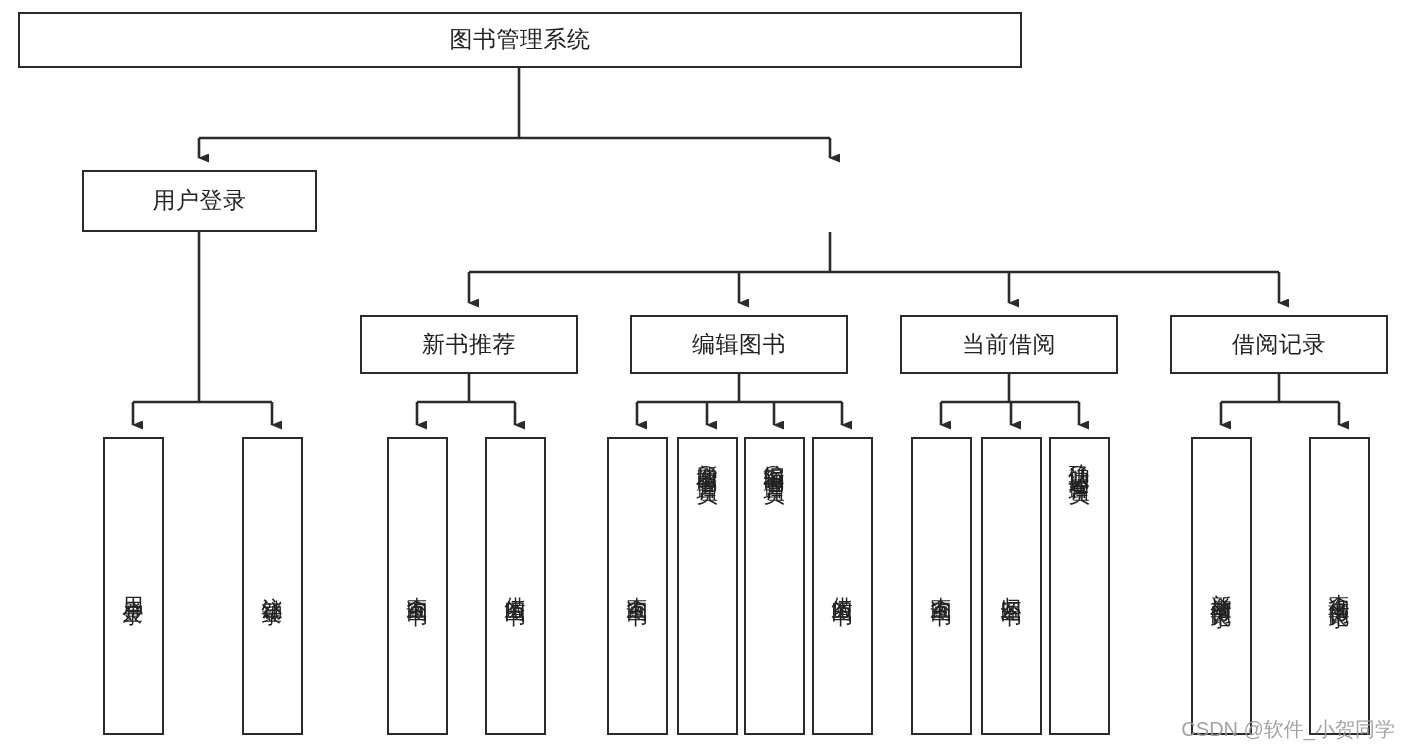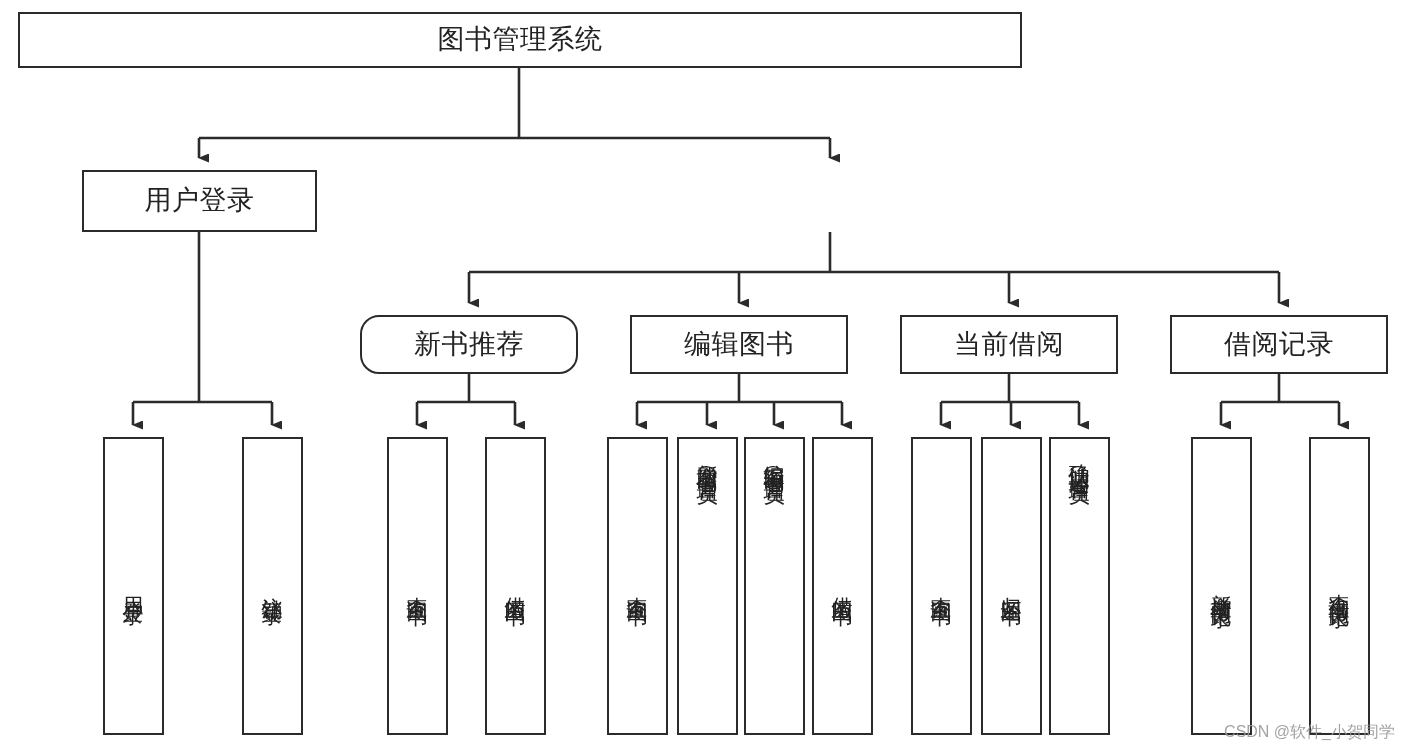--- a/index.html
+++ b/index.html
@@ -36,21 +36,21 @@
     color: #222222;
   }
   .node-label {
     color: #222222;
     line-height: 1.18;
     letter-spacing: 0.5px;
     white-space: pre-wrap;
     text-align: center;
   }
   .node.horizontal .node-label {
-    font-size: 27px;
+    font-size: 23px;
   }
   .node.vertical {
     align-items: flex-start;
     padding-top: 10px;
   }
   .node.vertical .node-label {
     writing-mode: vertical-rl;
     text-orientation: upright;
     font-size: 21px;
     letter-spacing: 3px;
@@ -63,21 +63,21 @@
     padding-top: 0;
   }
   .node.leaf-top.vertical {
     align-items: flex-start;
     padding-top: 8px;
   }
   #watermark {
     position: absolute;
     right: 10px;
     bottom: 4px;
-    font-size: 16px;
+    font-size: 20px;
     color: #9b9b9b;
     opacity: 0.92;
     white-space: nowrap;
     pointer-events: none;
   }
 </style>
 </head>
 <body>
 
 <div id="diagram-root">
@@ -146,21 +146,21 @@
 
   <div class="node horizontal" style="left:18px; top:12px; width:1004px; height:56px;">
     <span class="node-label">图书管理系统</span>
   </div>
 
   <div class="node horizontal" style="left:82px; top:170px; width:235px; height:62px;">
     <span class="node-label">用户登录</span>
   </div>
 
 
-  <div class="node horizontal" style="left:360px; top:315px; width:218px; height:59px;border-radius:19px;">
+  <div class="node horizontal" style="left:360px; top:315px; width:218px; height:59px;">
     <span class="node-label">新书推荐</span>
   </div>
 
   <div class="node horizontal" style="left:630px; top:315px; width:218px; height:59px;">
     <span class="node-label">编辑图书</span>
   </div>
 
   <div class="node horizontal" style="left:900px; top:315px; width:218px; height:59px;">
     <span class="node-label">当前借阅</span>
   </div>

